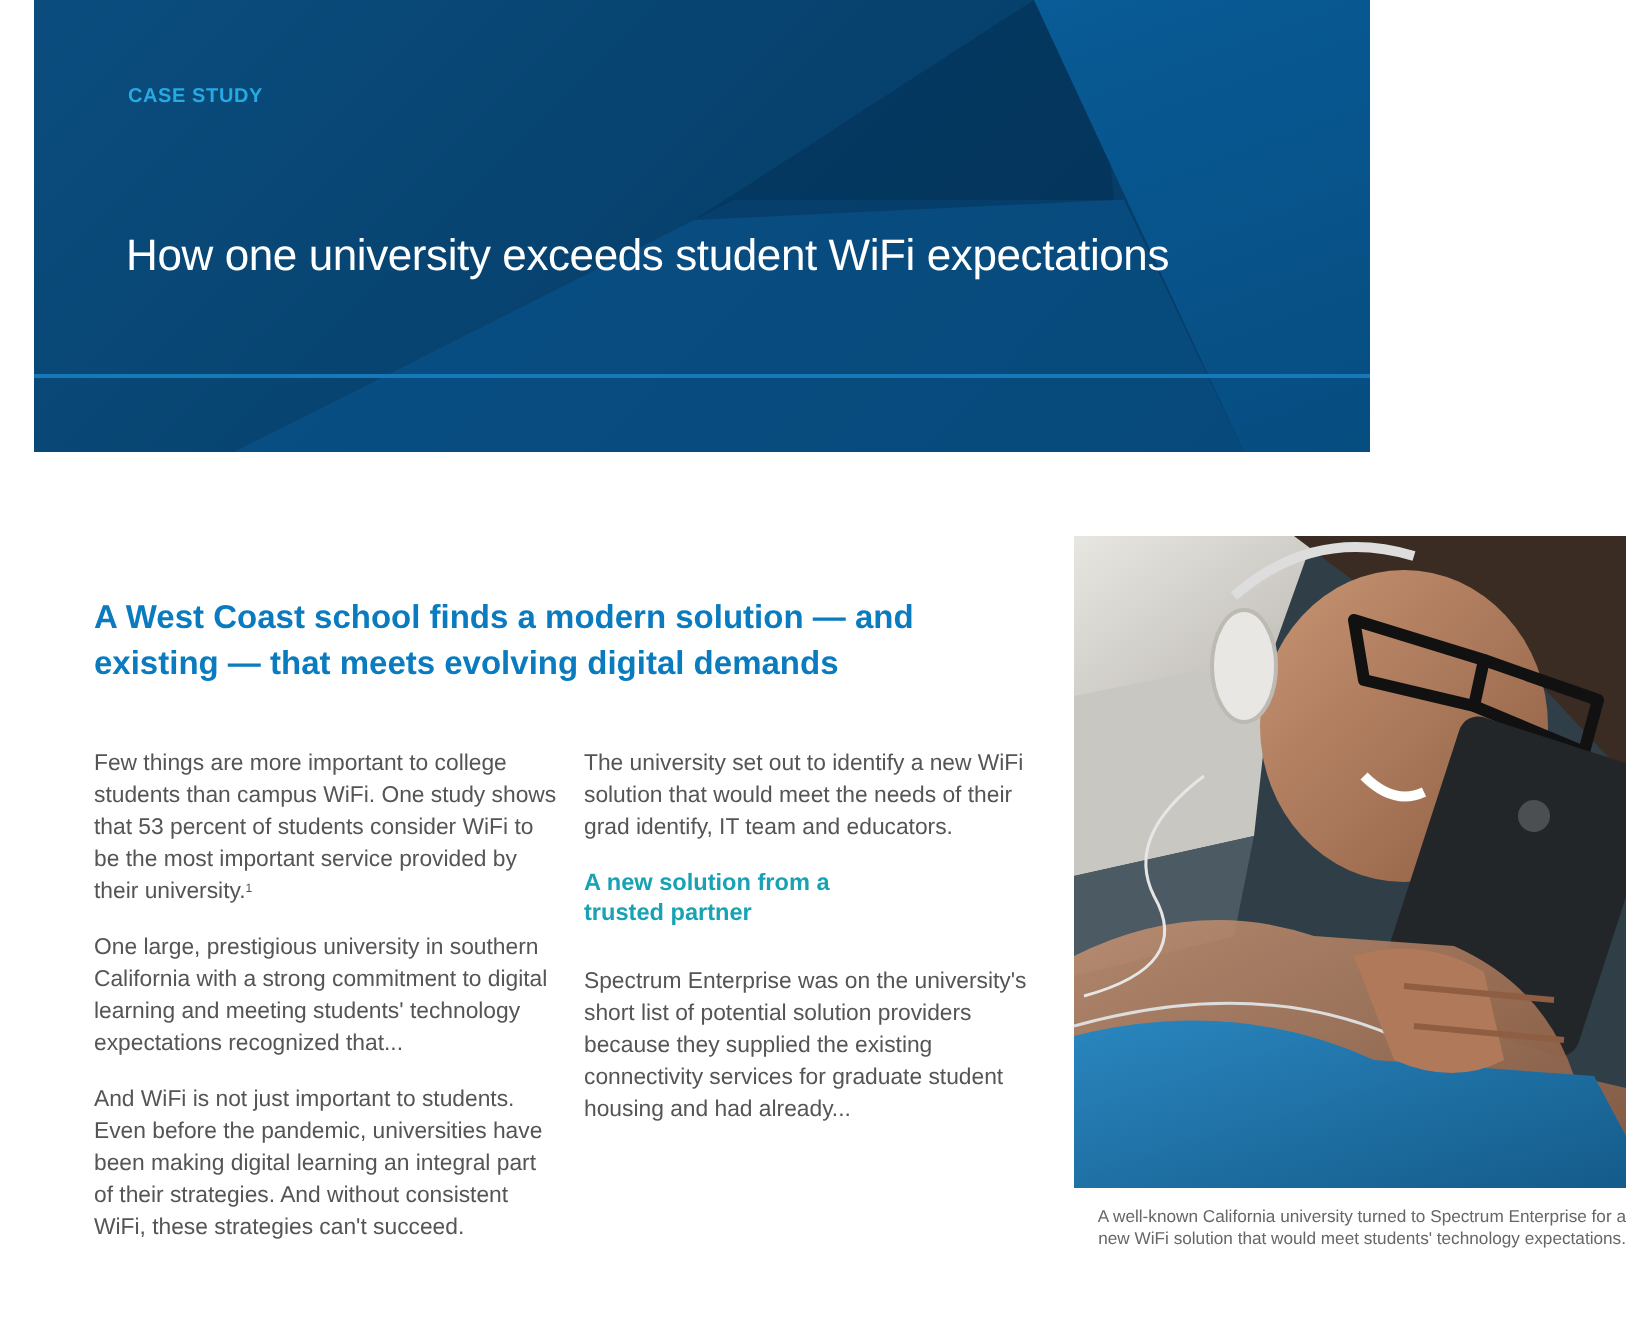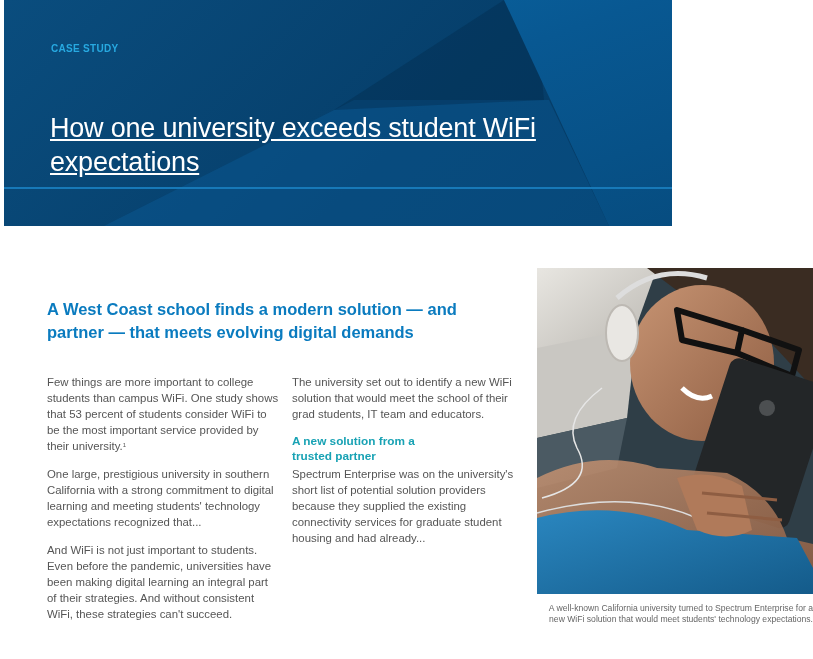--- a/index.html
+++ b/index.html
@@ -1,20 +1,20 @@
 <!DOCTYPE html>
 <html><head>
   <meta charset="utf-8">
   <style>
     * { margin: 0; padding: 0; box-sizing: border-box; }
     html, body { width: 813px; height: 659px; overflow: hidden; background: #ffffff; }
     body { position: relative; font-family: "Liberation Sans", "DejaVu Sans", sans-serif; }
 
     .header {
-      position: absolute; left: 4px; top: 0; width: 668px; height: 226px;
+      position: absolute; left: 17px; top: 0; width: 668px; height: 226px;
       background: linear-gradient(135deg, #0a4d7e 0%, #063f6b 60%, #053a63 100%);
       overflow: hidden;
     }
     .header .facet-right {
       position: absolute; left: 0; top: 0; width: 813px; height: 226px;
       background: linear-gradient(160deg, #0a6aa8 0%, #085892 45%, #064a7c 100%);
       clip-path: polygon(500px 0, 813px 0, 813px 226px, 605px 226px);
     }
     .header .facet-band {
       position: absolute; left: 0; top: 0; width: 813px; height: 226px;
@@ -30,40 +30,40 @@
       position: absolute; left: 0; top: 187px; width: 813px; height: 2px;
       background: #1779b8;
     }
     .eyebrow {
       position: absolute; left: 47px; top: 43px;
       font-size: 10px; font-weight: bold; letter-spacing: 0.3px;
       color: #27a9e1;
     }
     .title {
       position: absolute; left: 46px; top: 111px; width: 560px;
-      font-size: 27px; line-height: 34px; font-weight: normal;
-      color: #ffffff; letter-spacing: -0.2px; text-decoration: underline;
+      font-size: 22px; line-height: 34px; font-weight: normal;
+      color: #ffffff; letter-spacing: -0.2px;
     }
 
     .subhead {
       position: absolute; left: 47px; top: 298px; width: 470px;
       font-size: 16.5px; line-height: 23px; color: #0a7bbf;
     }
 
     .col {
       position: absolute; top: 374px; width: 232px;
       font-size: 11.4px; line-height: 16px; color: #555555;
     }
     .col-left { left: 47px; }
     .col-mid { left: 292px; }
     .col p { margin-bottom: 12px; }
     .col sup { font-size: 6px; vertical-align: top; position: relative; top: -1px; }
     .col .section-head {
       color: #18a2b4; font-weight: bold; font-size: 11.8px; line-height: 15px;
-      margin-bottom: 2px;
+      margin-bottom: 19px;
     }
     .col .section-body { margin-bottom: 16px; }
 
     .photo {
       position: absolute; left: 537px; top: 268px; width: 276px; height: 326px;
       overflow: hidden;
       background: linear-gradient(180deg, #3b4c56 0%, #6e6a66 30%, #3d3a39 60%, #1e6fa6 85%, #1a5f8e 100%);
     }
     .photo svg { display: block; }
     .caption {
@@ -76,30 +76,30 @@
 
 <header class="header">
   <div class="facet-band"></div>
   <div class="facet-shadow"></div>
   <div class="facet-right"></div>
   <div class="rule"></div>
   <div class="eyebrow">CASE STUDY</div>
   <h1 class="title">How one university exceeds student WiFi expectations</h1>
 </header>
 
-<h2 class="subhead">A West Coast school finds a modern solution — and partner — that meets evolving digital demands</h2>
+<h2 class="subhead">A West Coast school finds a modern solution — and existing — that meets evolving digital demands</h2>
 
 <div class="col col-left">
   <p><span>Few things are more important to college students than campus WiFi. One study shows that 53 percent of students consider WiFi to be the most important service provided by their university.</span><sup>1</sup></p>
   <p>One large, prestigious university in southern California with a strong commitment to digital learning and meeting students' technology expectations recognized that...</p>
   <p>And WiFi is not just important to students. Even before the pandemic, universities have been making digital learning an integral part of their strategies. And without consistent WiFi, these strategies can't succeed.</p>
 </div>
 
 <div class="col col-mid">
-  <p>The university set out to identify a new WiFi solution that would meet the school of their grad students, IT team and educators.</p>
+  <p>The university set out to identify a new WiFi solution that would meet the needs of their grad identify, IT team and educators.</p>
   <div class="section-head" style="width:140px;">A new solution from a trusted partner</div>
   <p class="section-body">Spectrum Enterprise was on the university's short list of potential solution providers because they supplied the existing connectivity services for graduate student housing and had already...</p>
 </div>
 
 <figure class="photo" role="img" aria-label="Young man with glasses and white headphones lying down, smiling at a smartphone">
   <svg width="276" height="326" viewBox="0 0 276 326">
     <defs>
       <linearGradient id="pillow" x1="0" y1="0" x2="1" y2="1">
         <stop offset="0" stop-color="#e8e6e1"></stop>
         <stop offset="1" stop-color="#b9b6b0"></stop>

